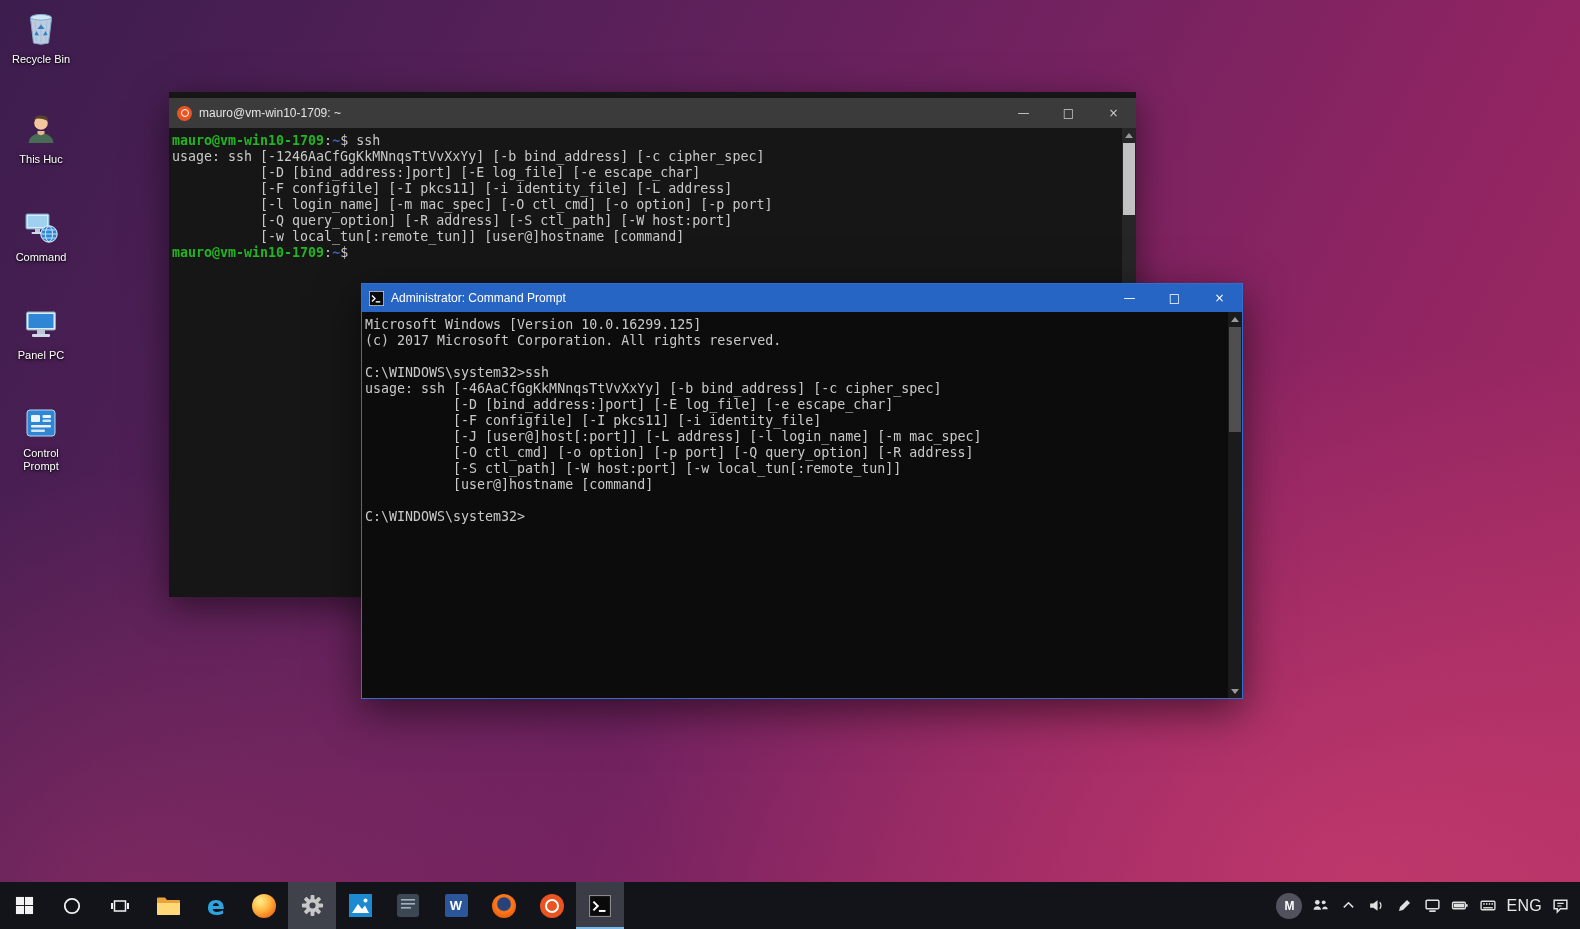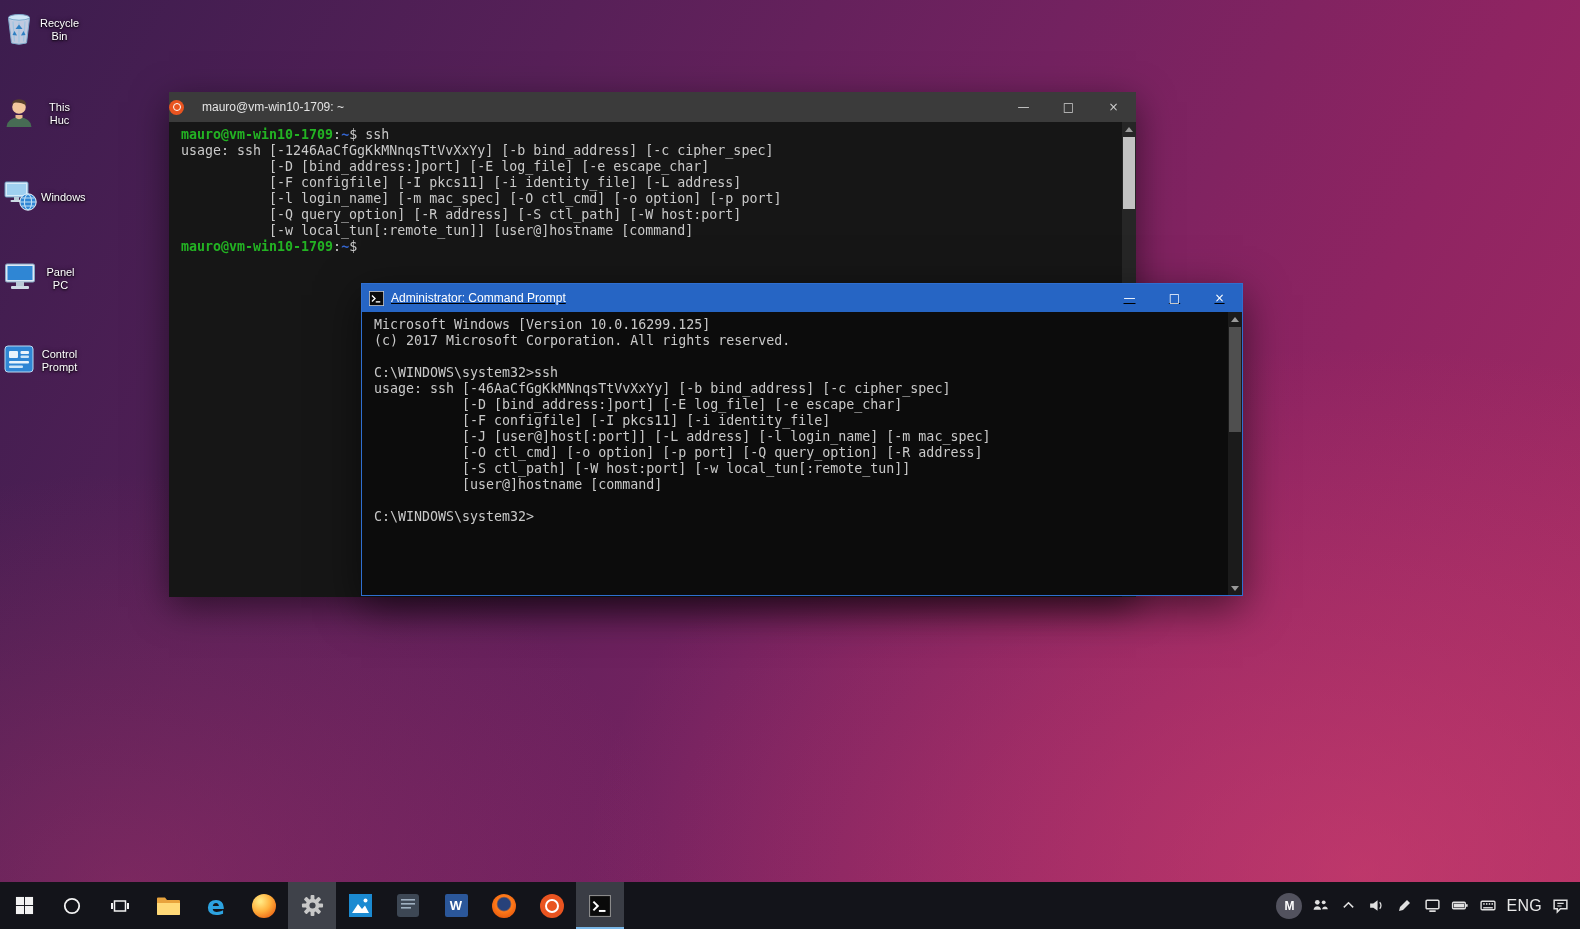--- a/index.html
+++ b/index.html
@@ -8,57 +8,57 @@
     font-family:"Liberation Sans", sans-serif;
     position:relative;
     background:
       radial-gradient(1250px 850px at 86% 94%, rgba(224,70,115,.50), rgba(224,70,115,0) 62%),
       radial-gradient(900px 700px at 8% 96%, rgba(190,55,110,.35), rgba(190,55,110,0) 60%),
       linear-gradient(118deg, #3c1d4e 0%, #572058 28%, #732260 52%, #8f2462 74%, #a52c63 100%);
   }
 
   
   .desk-icons { position:absolute; left:2px; top:10px; width:78px; display:flex; flex-direction:column; gap:44px; align-items:center; z-index:1; }
-  .desk-icon { width:78px; display:flex; flex-direction:row; align-items:center; gap:3px; cursor:default; }
+  .desk-icon { width:78px; display:flex; flex-direction:column; align-items:center; gap:3px; cursor:default; }
   .dlabel { color:#fff; font-size:11px; line-height:13px; text-align:center;
             text-shadow:0 1px 2px rgba(0,0,0,.95), 0 0 4px rgba(0,0,0,.6); max-width:72px; }
 
   
   .window { position:absolute; display:flex; flex-direction:column; }
-  .term { position:absolute; top:0; left:0; right:14px; bottom:0; padding:5px 0 0 12px;
+  .term { position:absolute; top:0; left:0; right:14px; bottom:0; padding:5px 0 0 3px;
           font:13.3px/16px "DejaVu Sans Mono","Liberation Mono",monospace; color:#c9c9c9;
           white-space:pre; overflow:hidden; }
   .term-line { white-space:pre; }
   .c-fg { color:#c9c9c9; }
   .c-green { color:#23b323; font-weight:bold; }
   .c-blue { color:#3465cf; font-weight:bold; }
   .wbtn { border:none; background:transparent; width:45px; height:100%; display:flex;
           align-items:center; justify-content:center; font-size:12px; cursor:default;
           font-family:"DejaVu Sans", sans-serif; }
   .scrollbar { position:absolute; top:0; right:0; bottom:0; width:14px; }
   .sb-arrow { position:absolute; left:0; width:14px; height:14px; display:flex; align-items:center; justify-content:center; }
   .tri-up { width:0; height:0; border-left:4px solid transparent; border-right:4px solid transparent; border-bottom:5px solid #9a9a9a; }
   .tri-down { width:0; height:0; border-left:4px solid transparent; border-right:4px solid transparent; border-top:5px solid #9a9a9a; }
 
   
   .ubuntu { left:169px; top:92px; width:967px; height:505px; z-index:2;
             background:#161616; box-shadow:0 10px 34px rgba(0,0,0,.5); }
-  .u-titlebar { height:30px; background:#3b3b3b; display:flex; align-items:center; gap:18px; padding-left:0; flex:none; }
+  .u-titlebar { height:30px; background:#3b3b3b; display:flex; align-items:center; gap:7px; padding-left:8px; flex:none;margin-top:6px; }
   .u-title { color:#e4e4e4; font-size:12px; }
   .u-icon { width:15px; height:15px; border-radius:50%; background:#e95420; position:relative; flex:none; }
   .u-icon::after { content:""; position:absolute; inset:3.5px; border:1.6px solid #fff; border-radius:50%; }
   .u-controls { margin-left:auto; display:flex; height:100%; }
   .ubuntu .wbtn { color:#cfcfcf; }
   .u-body { flex:1; position:relative; background:#161616; }
   .ubuntu .scrollbar { background:#262626; }
   .ubuntu .sb-thumb { position:absolute; left:1px; right:1px; top:15px; height:72px; background:#c2c2c2; }
 
   
-  .cmd { left:361px; top:283px; width:882px; height:313px; z-index:3; background:#0c0c0c;
-         border:1px solid #2f6fd0; box-shadow:0 12px 40px rgba(0,0,0,.55);text-decoration:underline; }
+  .cmd { left:361px; top:283px; width:882px; height:416px; z-index:3; background:#0c0c0c;
+         border:1px solid #2f6fd0; box-shadow:0 12px 40px rgba(0,0,0,.55); }
   .c-titlebar { height:28px; background:#2665c4; display:flex; align-items:center; gap:7px; padding-left:7px; flex:none; }
   .c-title { color:#fff; font-size:12px; }
   .cmd .wbtn { color:#fff; }
   .c-body { flex:1; position:relative; background:#0c0c0c; }
   .cmd .scrollbar { background:#1b1b1b; }
   .cmd .sb-thumb { position:absolute; left:1px; right:1px; top:15px; height:105px; background:#4f4f4f; }
 
   
   .taskbar { position:absolute; left:0; right:0; bottom:0; height:47px; background:#13141a;
              display:flex; align-items:stretch; z-index:10; }
@@ -118,21 +118,21 @@
       <svg width="36" height="34" viewBox="0 0 36 34">
         <rect x="3" y="4" width="23" height="15" rx="1.2" fill="#d6ebfa" stroke="#6e9cc0"></rect>
         <rect x="5" y="6" width="19" height="11" fill="#9fd0f0"></rect>
         <rect x="12" y="19" width="5" height="3" fill="#b9cdd9"></rect>
         <rect x="8.5" y="22" width="12" height="2" rx="1" fill="#cddbe4"></rect>
         <circle cx="26" cy="24" r="8.2" fill="#2f86d4" stroke="#eaf4fb"></circle>
         <ellipse cx="26" cy="24" rx="3.6" ry="7.6" fill="none" stroke="#bfe0f5" stroke-width="1.1"></ellipse>
         <path d="M18 24 H34 M19.4 20 H32.6 M19.4 28 H32.6" stroke="#bfe0f5" stroke-width="1.1" fill="none"></path>
       </svg>
     </span>
-    <span class="dlabel">Windows</span>
+    <span class="dlabel">Command</span>
   </div>
 
   <div class="desk-icon">
     <span>
       <svg width="36" height="34" viewBox="0 0 36 34">
         <rect x="3.5" y="4" width="29" height="18" rx="1.5" fill="#dce9f5" stroke="#8aa9c4"></rect>
         <rect x="5.5" y="6" width="25" height="14" fill="#2f86d4"></rect>
         <rect x="14" y="22" width="8" height="4" fill="#b9c8d6"></rect>
         <rect x="9" y="26" width="18" height="3" rx="1" fill="#cfdae5"></rect>
       </svg>

